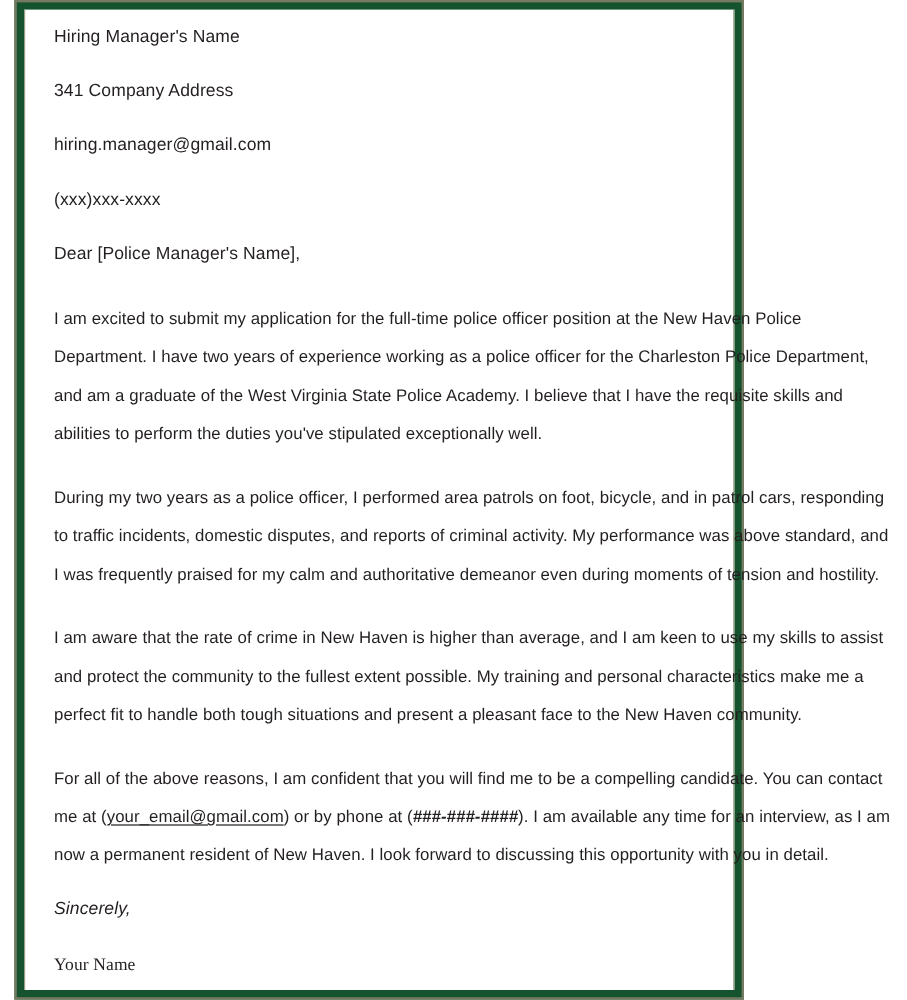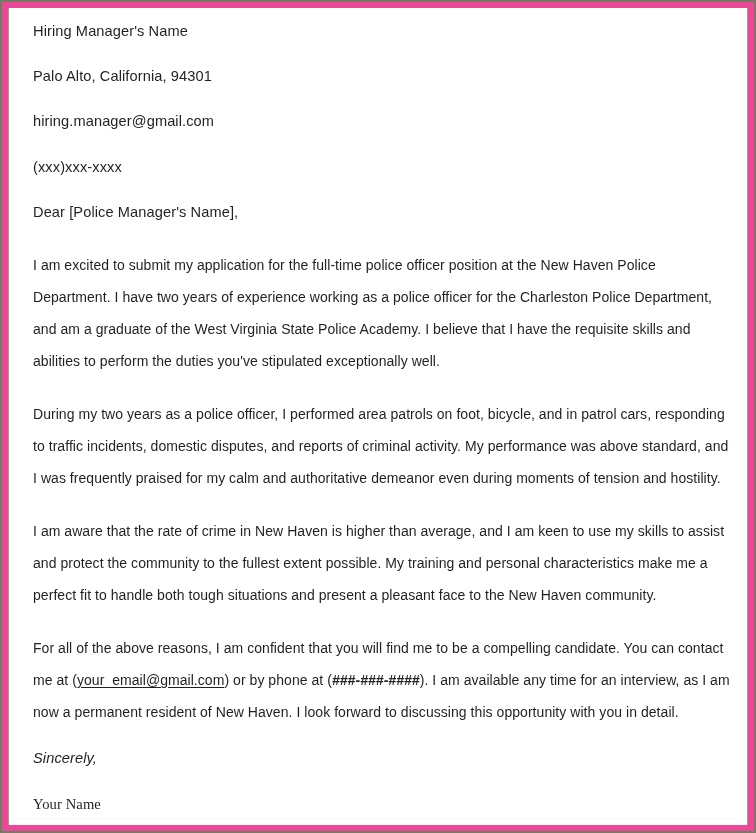--- a/index.html
+++ b/index.html
@@ -11,27 +11,27 @@
     width: 756px;
     height: 833px;
     background: #ffffff;
     font-family: "Liberation Sans", sans-serif;
     overflow: hidden;
   }
 
   
   .page-frame {
     position: absolute;
-    left: 0;
+    left: 12px;
     top: 0;
-    width: 756px;
+    width: 608px;
     height: 833px;
     box-sizing: border-box;
     border: 2px solid #757a62;
-    background: #ec4899;
+    background: #14532d;
   }
   .page-sheet {
     position: absolute;
     left: 6px;
     top: 6px;
     right: 6px;
     bottom: 6px;
     background: #ffffff;
     box-sizing: border-box;
     border-left: 1px solid #9aa086;
@@ -103,22 +103,22 @@
 </head>
 <body>
 
 <div class="page-frame">
   <div class="page-sheet">
 
     <div class="letter-body">
 
       <p class="address-line">Hiring Manager's Name</p>
 
+      <p class="address-line">341 Company Address</p>
 
-      <p class="address-line">Palo Alto, California, 94301</p>
 
       <p class="address-line">hiring.manager@gmail.com</p>
 
       <p class="address-line">(xxx)xxx-xxxx</p>
 
       <p class="salutation">Dear [Police Manager's Name],</p>
 
       <p class="para">I am excited to submit my application for the full-time police officer position at the New Haven Police Department. I have two years of experience working as a police officer for the Charleston Police Department, and am a graduate of the West Virginia State Police Academy. I believe that I have the requisite skills and abilities to perform the duties you've stipulated exceptionally well.</p>
 
       <p class="para">During my two years as a police officer, I performed area patrols on foot, bicycle, and in patrol cars, responding to traffic incidents, domestic disputes, and reports of criminal activity. My performance was above standard, and I was frequently praised for my calm and authoritative demeanor even during moments of tension and hostility.</p>

